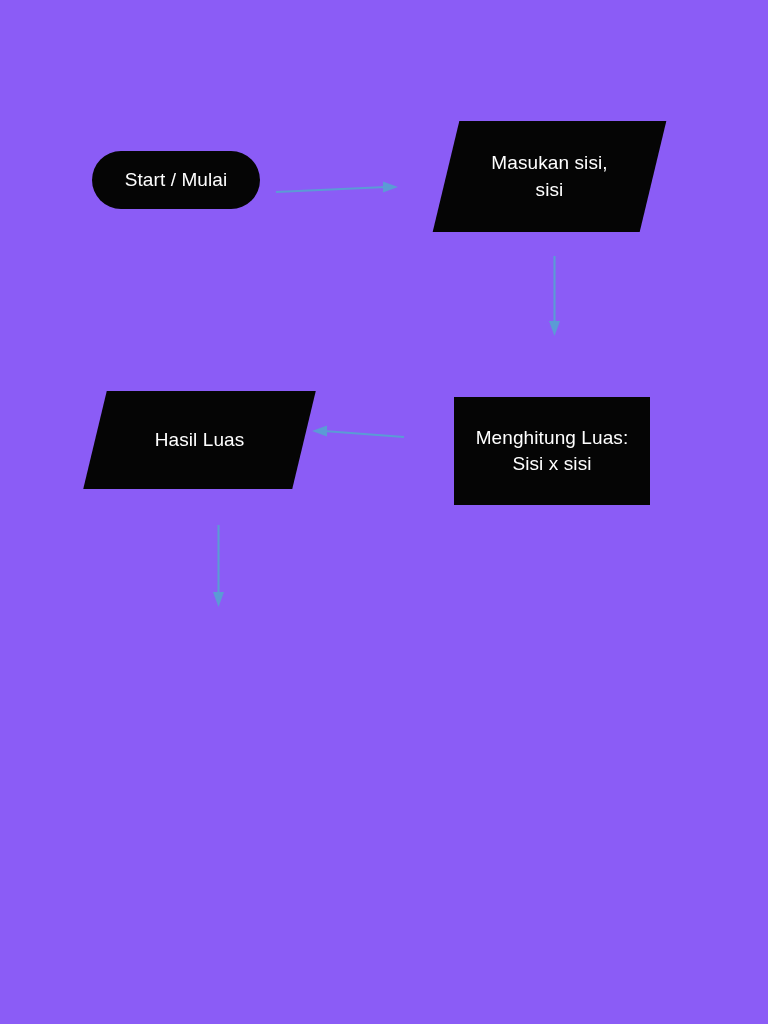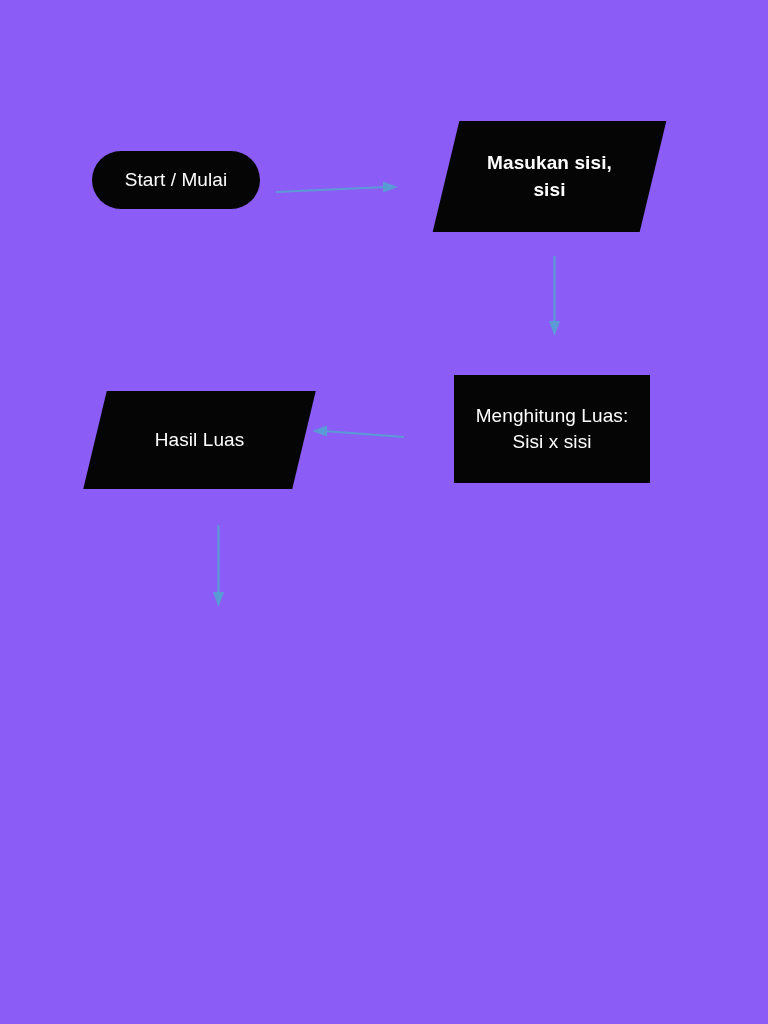--- a/index.html
+++ b/index.html
@@ -53,20 +53,21 @@
     background: #050505;
     transform: skewX(-13.5deg);
   }
   .parallelogram .label {
     transform: none;
   }
 
   
   .process {
     border-radius: 0;
+    margin-top: 22px;
   }
 
   
   .arrow {
     position: absolute;
   }
   .arrow svg {
     display: block;
     overflow: visible;
   }
@@ -80,21 +81,21 @@
     <span class="label">Start / Mulai</span>
   </div>
 
   <div class="arrow" style="left:276px; top:176px; width:124px; height:24px;">
     <svg width="124" height="24" viewBox="0 0 124 24">
       <line x1="0" y1="16" x2="110" y2="11" stroke="#5B9BD5" stroke-width="2.1"></line>
       <polygon points="122,11 107,5.5 107,16.5" fill="#5B9BD5"></polygon>
     </svg>
   </div>
 
-  <div class="node parallelogram" style="left:446px; top:121px; width:207px; height:111px;font-weight:bold;">
+  <div class="node parallelogram" style="left:446px; top:121px; width:207px; height:111px;">
     <span class="skewbox"></span>
     <span class="label">Masukan sisi,
 sisi</span>
   </div>
 
   <div class="arrow" style="left:545px; top:256px; width:20px; height:82px;">
     <svg width="20" height="82" viewBox="0 0 20 82">
       <line x1="9.5" y1="0" x2="9.5" y2="68" stroke="#5B9BD5" stroke-width="2.1"></line>
       <polygon points="9.5,80 4,65 15,65" fill="#5B9BD5"></polygon>
     </svg>

